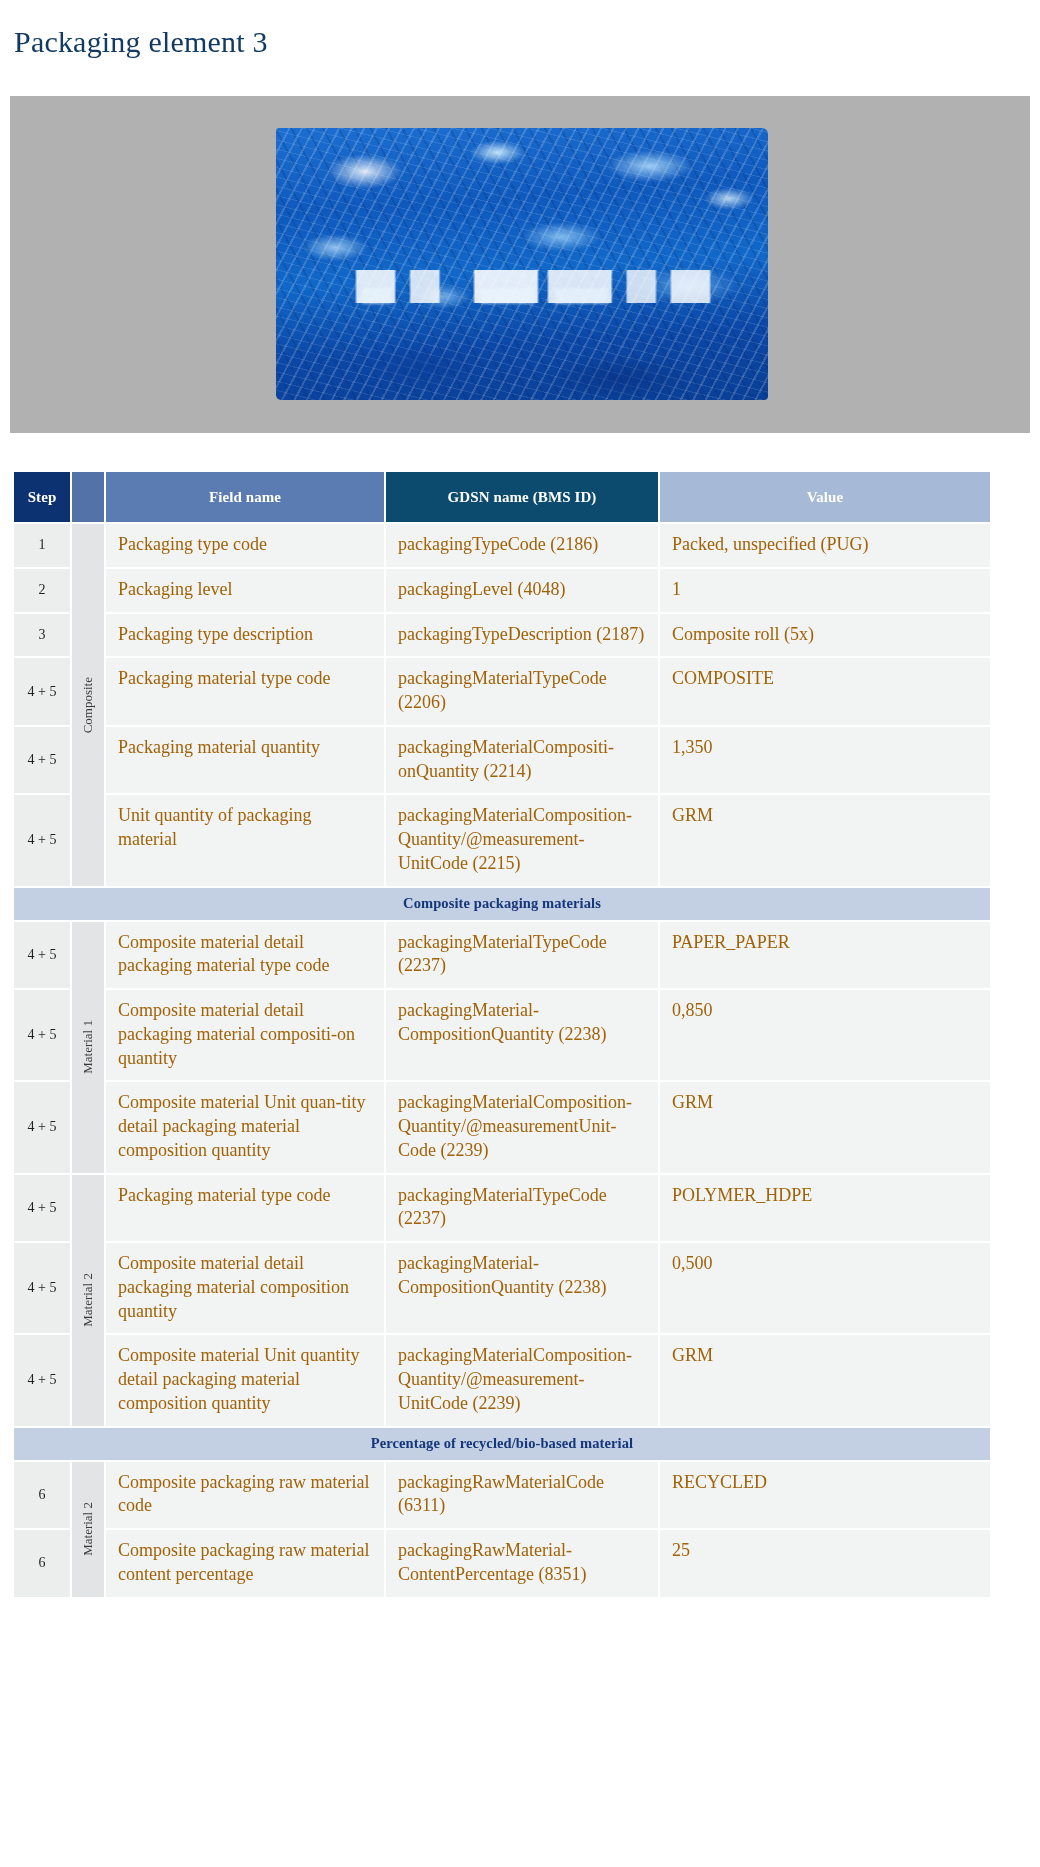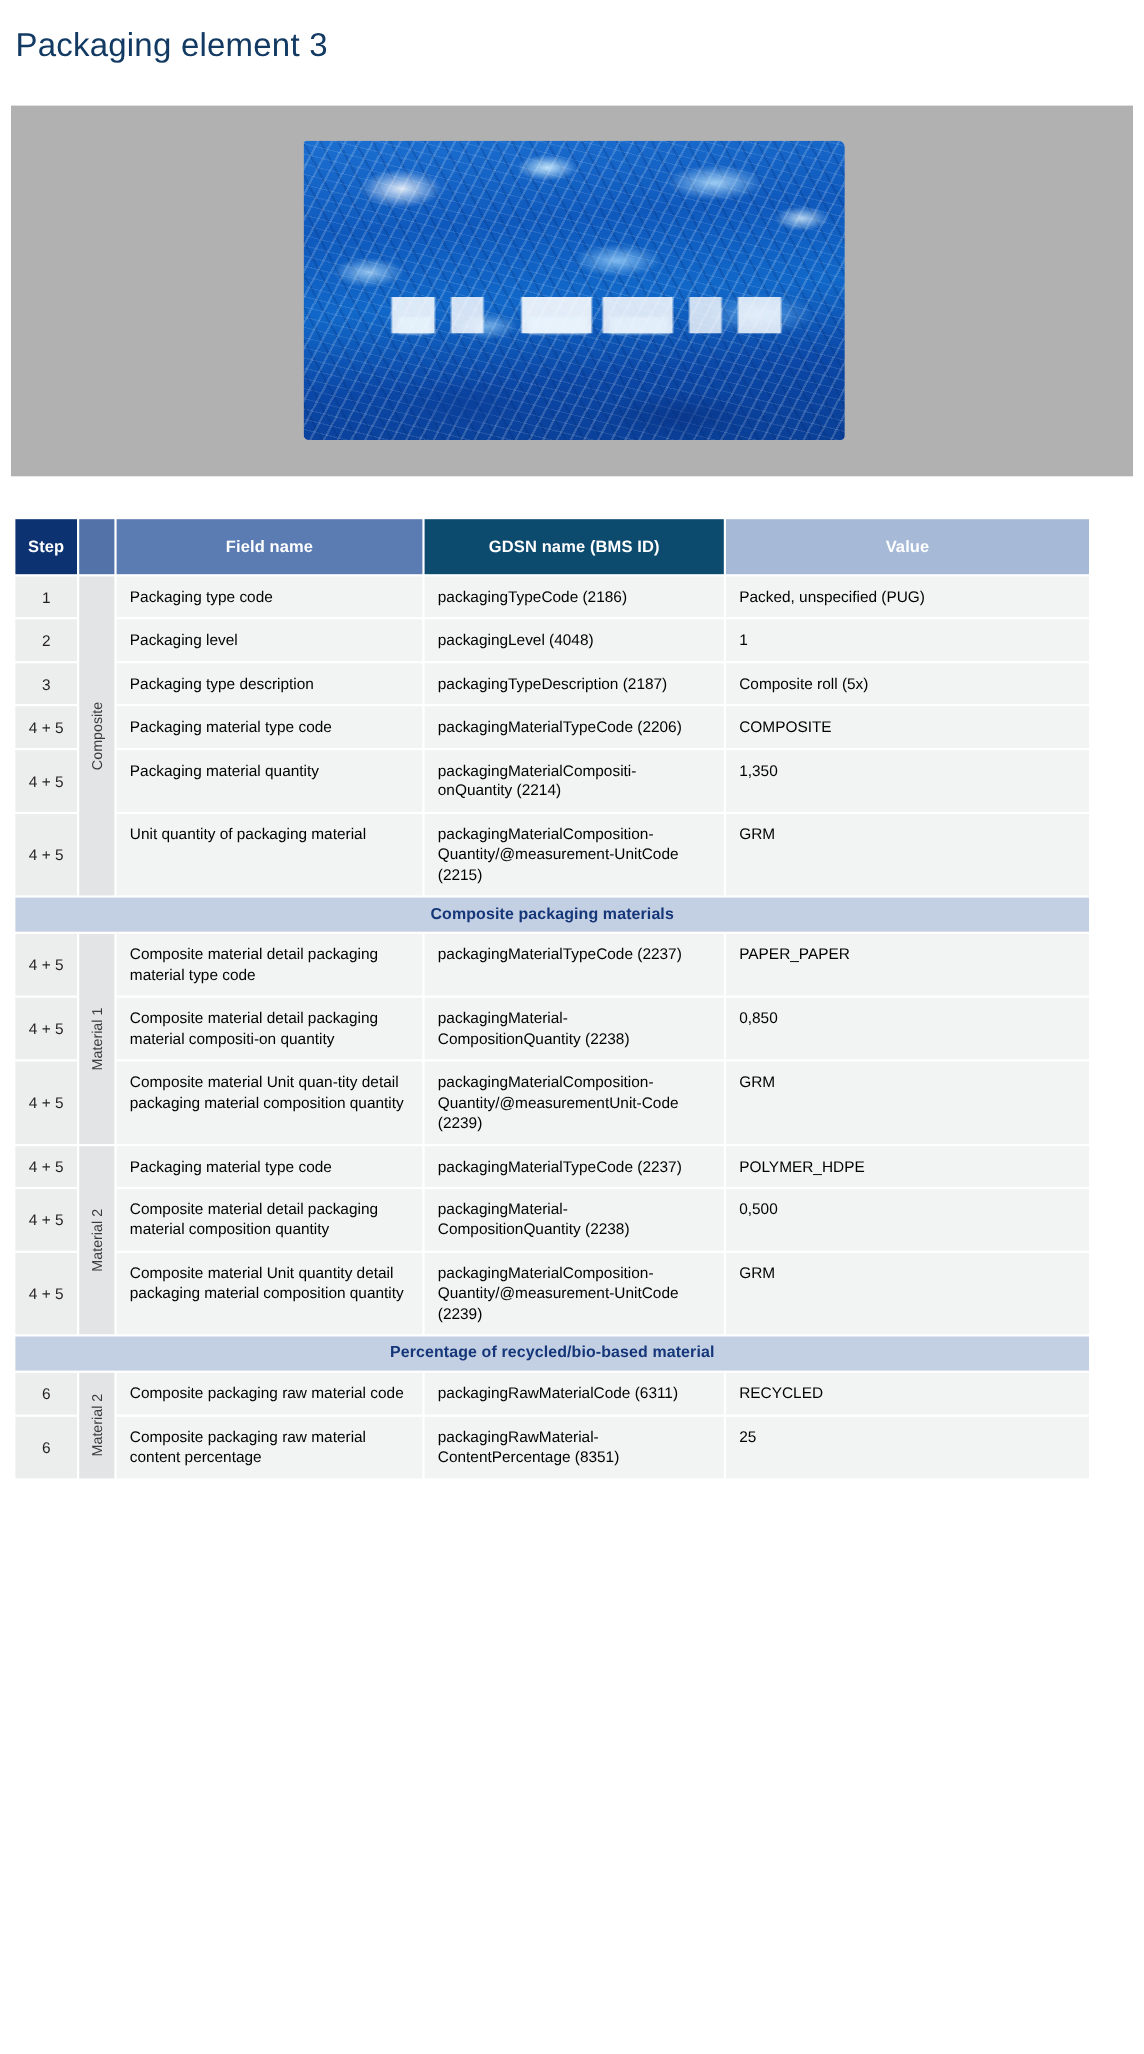--- a/index.html
+++ b/index.html
@@ -2,21 +2,21 @@
 <html><head>
 <meta charset="utf-8">
 <style>
   * { box-sizing: border-box; }
   html, body {
     margin: 0; padding: 0;
     width: 1040px; height: 1867px;
     background: #ffffff;
     font-family: "Liberation Sans", sans-serif;
   }
-  .page { width: 995px; height: 1867px; position: relative; background:#fff; }
+  .page { width: 995px; height: 1867px; position: relative; background:#fff;font-family:Liberation Serif, serif; }
 
   
   .title {
     position: absolute;
     left: 14px; top: 24px;
     font-size: 30px;
     font-weight: 400;
     color: #123a63;
     letter-spacing: 0.2px;
     line-height: 1.2;
@@ -145,22 +145,22 @@
     margin: 0 auto;
     display: block;
     text-align: center;
   }
 
   td.cell {
     background: #f2f3f3;
     vertical-align: top;
     padding: 9px 12px 10px 12px;
     line-height: 1.32;
-    font-size: 14px;
-    color: #000000;
+    font-size: 18px;
+    color: #a16207;
   }
   td.cell.val { background: #f2f3f3; }
 
   tr.band td {
     background: #c3cfe2;
     text-align: center;
     color: #15377a;
     font-weight: bold;
     font-size: 14.5px;
     padding: 7px 0 8px 0;

